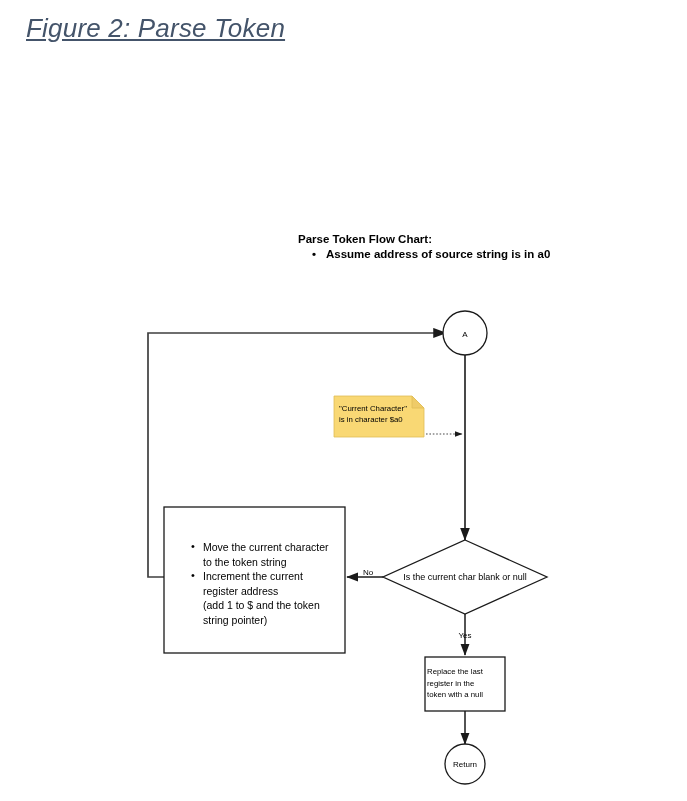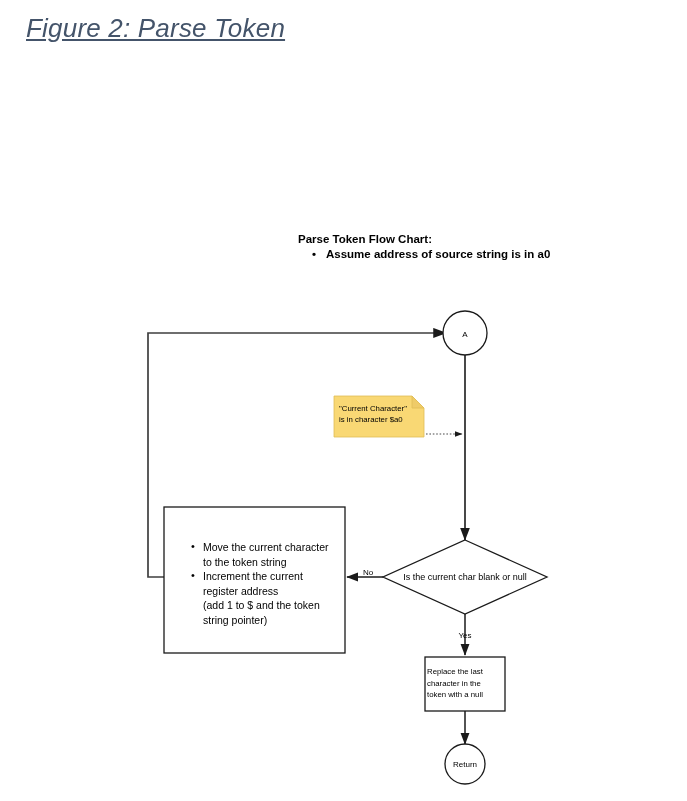--- a/index.html
+++ b/index.html
@@ -199,15 +199,15 @@
       <div>Increment the current</div>
       <div>register address</div>
       <div>(add 1 to $ and the token</div>
       <div>string pointer)</div>
     </li>
   </ul>
 </div>
 
 <div id="replace-box-text">
   <div>Replace the last</div>
-  <div>character in the</div>
+  <div>register in the</div>
   <div>token with a null</div>
 </div>
 
 </body></html>

